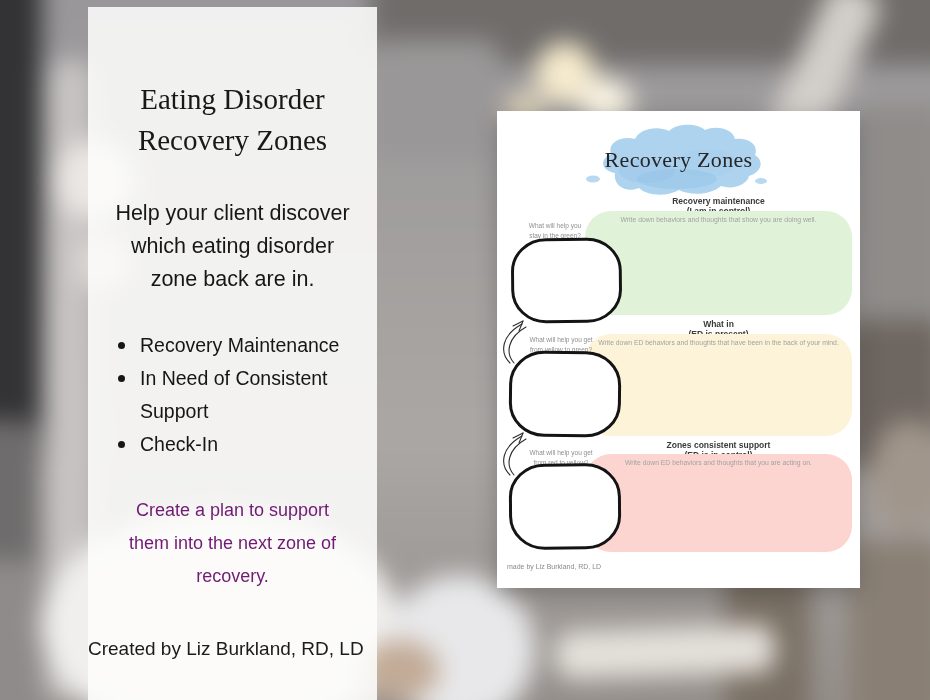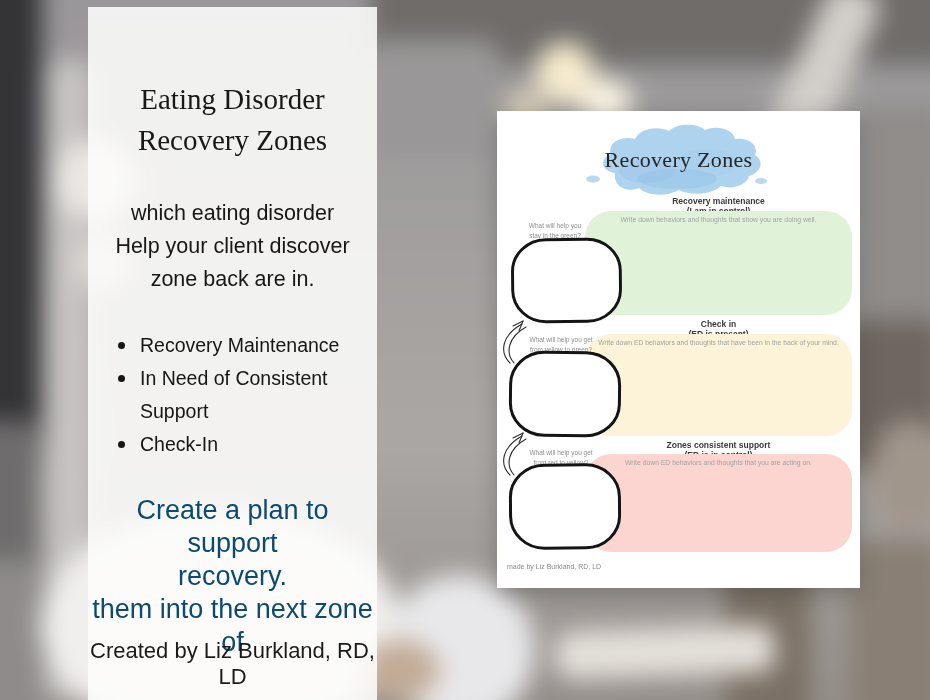--- a/index.html
+++ b/index.html
@@ -19,23 +19,23 @@
   .panel-title { position:absolute; top:72px; left:0; width:100%; text-align:center;
                  font-family:"Liberation Serif", serif; font-size:29px; line-height:41px;
                  font-weight:500; color:#181818; }
   .panel-intro { position:absolute; top:190px; left:0; width:100%; text-align:center;
                  font-size:21.5px; line-height:33px; color:#171717; }
   .panel-bullets { position:absolute; top:322px; left:30px; width:240px; list-style:none; }
   .panel-bullets li { position:relative; padding-left:22px; font-size:19.5px; line-height:33px; text-align:left; }
   .panel-bullets li .dot { position:absolute; left:0; top:13px; width:7px; height:7px;
                            border-radius:50%; background:#161616; }
   .panel-outro { position:absolute; top:487px; left:0; width:100%; text-align:center;
-                 font-size:27px; line-height:33px; color:#0c4a6e; }
-  .panel-credit { position:absolute; top:631px; left:0; width:100%; text-align:center;
-                  font-size:22px; color:#1b1b1b; }
+                 font-size:18px; line-height:33px; color:#701a75; }
+  .panel-credit { position:absolute; top:631px; left:0; width:100%; text-align:left;
+                  font-size:19px; color:#1b1b1b; }
 
   
   .page { position:absolute; left:497px; top:111px; width:363px; height:477px;
           background:#ffffff; box-shadow:0 6px 20px rgba(40,40,40,0.30); }
   .cloud { position:absolute; left:88px; top:10px; width:186px; height:78px; }
   .page-title { position:absolute; left:0; top:36px; width:363px; text-align:center;
                 font-family:"Liberation Serif", serif; font-size:22px; color:#262626; letter-spacing:0.3px; }
   .zone-head { position:absolute; left:88px; width:267px; text-align:center;
                font-size:8.5px; line-height:9.5px; font-weight:700; color:#3a3a3a; }
   .zh1 { top:86px; } .zh2 { top:209px; } .zh3 { top:330px; }
@@ -83,33 +83,33 @@
       <div class="blob" style="left:360px;top:640px;width:80px;height:60px;background:#c2ab97;"></div>
     </div>
   </div>
 
   <div class="panel">
     <div class="panel-title">
       <div>Eating Disorder</div>
       <div>Recovery Zones</div>
     </div>
     <div class="panel-intro">
+      <div>Help your client discover</div>
       <div>which eating disorder</div>
-      <div>Help your client discover</div>
       <div>zone back are in.</div>
     </div>
     <ul class="panel-bullets">
       <li><span class="dot"></span><span>Recovery Maintenance</span></li>
       <li><span class="dot"></span><span>In Need of Consistent Support</span></li>
       <li><span class="dot"></span><span>Check-In</span></li>
     </ul>
     <div class="panel-outro">
       <div>Create a plan to support</div>
+      <div>them into the next zone of</div>
       <div>recovery.</div>
-      <div>them into the next zone of</div>
     </div>
     <div class="panel-credit">Created by Liz Burkland, RD, LD</div>
   </div>
 
   <div class="page">
 
     <svg class="cloud" viewBox="0 0 186 78" aria-hidden="true">
       <path d="M30,52 C16,50 14,38 26,33 C22,22 36,14 50,18 C54,8 72,4 84,10 C92,2 112,2 120,9 C132,4 148,8 150,18 C164,16 174,24 170,34 C180,40 176,52 164,55 C162,64 148,69 136,65 C126,74 106,75 94,69 C82,76 62,75 54,67 C42,72 28,66 30,52 Z" fill="#aed3ef"></path>
       <ellipse cx="62" cy="50" rx="28" ry="12" fill="#9cc6e9" opacity="0.5"></ellipse>
       <ellipse cx="122" cy="42" rx="30" ry="14" fill="#a4cbec" opacity="0.45"></ellipse>
@@ -135,21 +135,21 @@
     </svg>
 
     <svg class="arrow a1" viewBox="0 0 34 48" fill="none" stroke="#2c2c2c" stroke-width="1.1" stroke-linecap="round">
       <path d="M10 46 C -1 35, 2 18, 22 7"></path>
       <path d="M14 46 C 5 36, 8 20, 26 10"></path>
       <path d="M23 4 L13 9"></path>
       <path d="M23 4 L19 14"></path>
     </svg>
 
     <div class="zone-head zh2">
-      <div>Check in</div>
+      <div>What in</div>
       <div>(ED is present)</div>
     </div>
     <div class="zone-box zb2" style="background-color: rgb(253, 243, 216);">
       <div class="zone-hint">Write down ED behaviors and thoughts that have been in the back of your mind.</div>
     </div>
     <div class="zq q2">
       <div>What will help you get</div>
       <div>from yellow to green?</div>
     </div>
     <svg class="oval ov2" viewBox="0 0 114 88">

